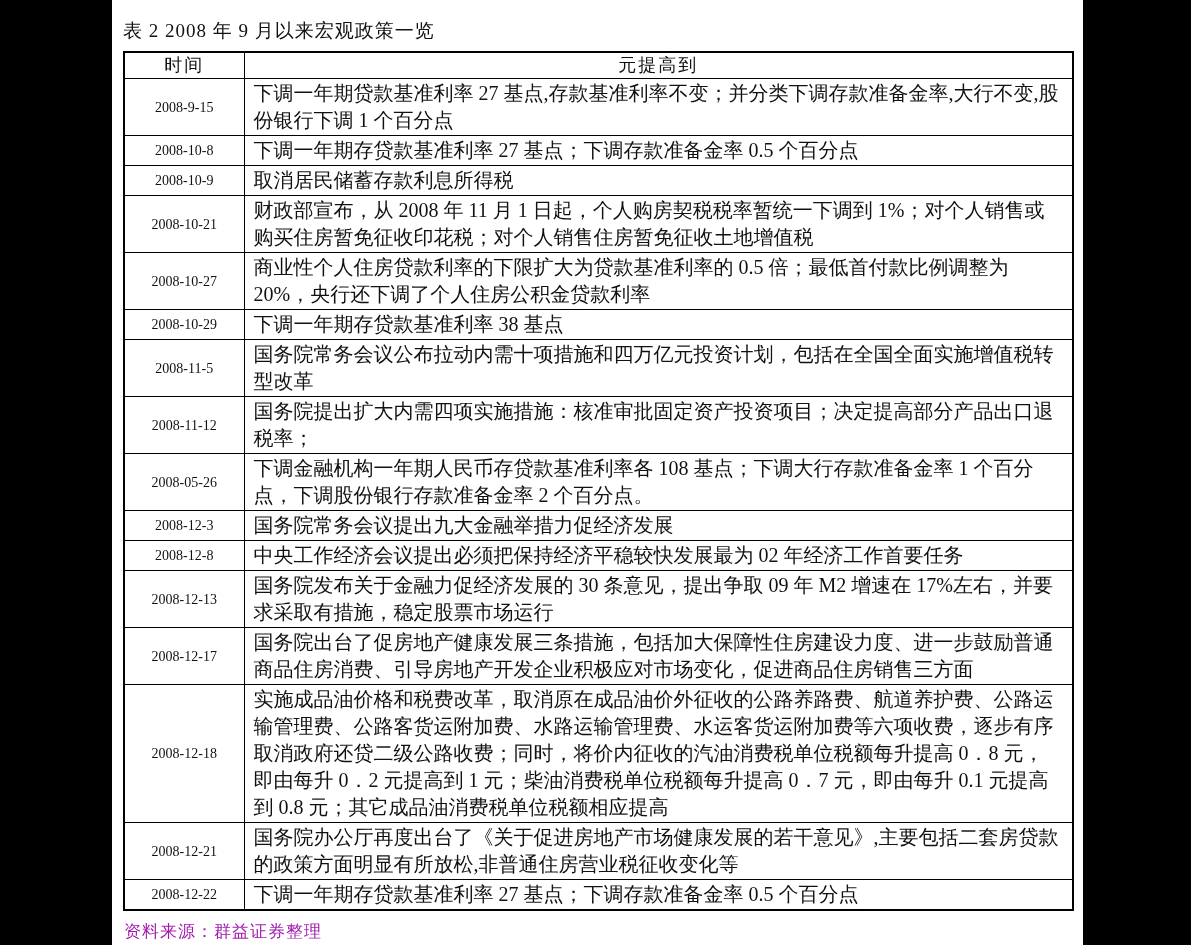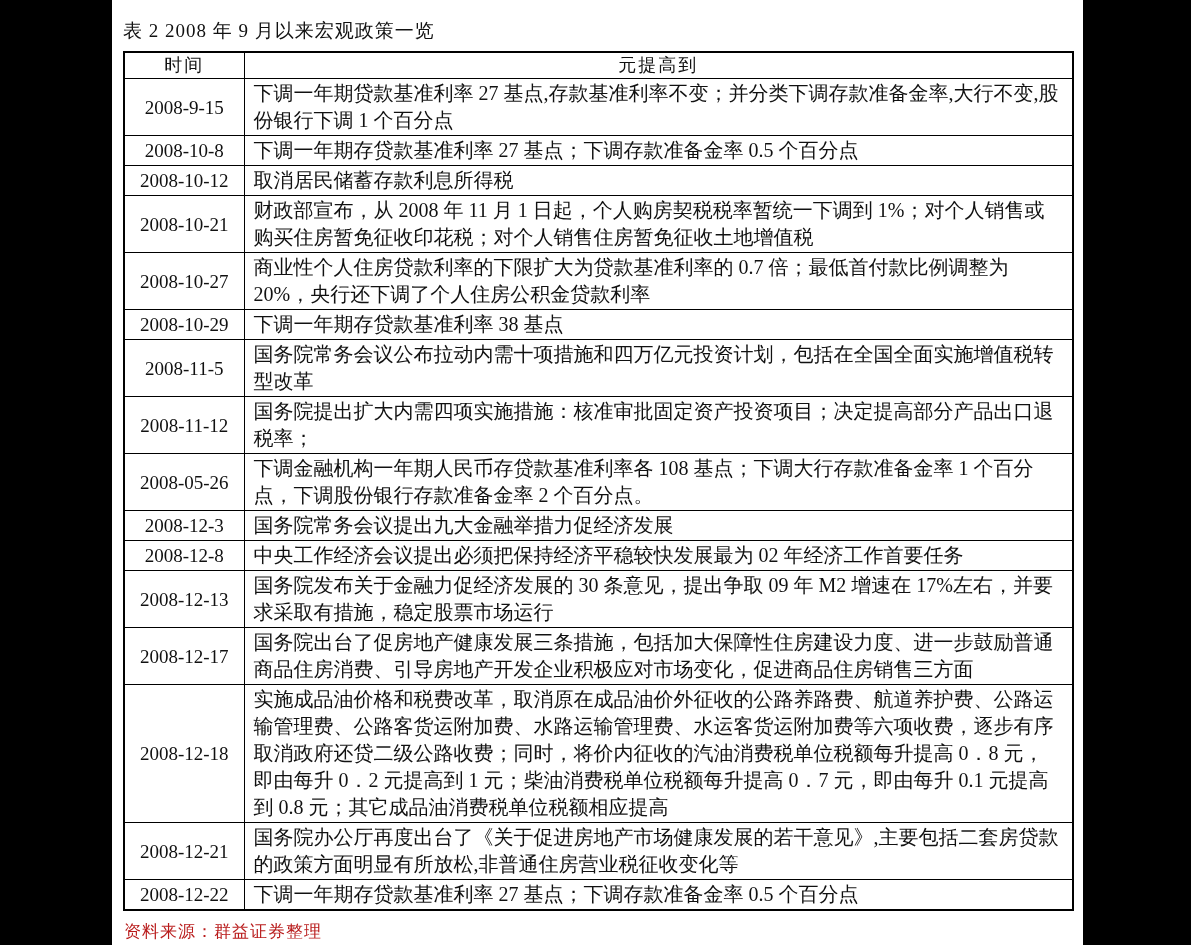--- a/index.html
+++ b/index.html
@@ -62,31 +62,31 @@
   .policy-table td {
     border: 1px solid #000000;
     font-size: 20px;
     line-height: 27px;
     vertical-align: middle;
     padding: 1px 0;
   }
   .policy-table td.date {
     text-align: center;
     white-space: nowrap;
-    font-size: 19px;
+    font-size: 14px;
   }
   .policy-table td.policy {
     text-align: left;
     padding: 1px 9px;
   }
   .source-note {
     margin: 9px 0 0 1px;
     font-size: 17px;
     letter-spacing: 1px;
-    color: #b91c1c;
+    color: #a21caf;
   }
 </style>
 </head>
 <body>
 
 <div class="page">
   <div class="black-bar left"></div>
 
   <div class="content">
     <h1 class="doc-title">表 2  2008 年 9 月以来宏观政策一览</h1>
@@ -105,30 +105,30 @@
       <tbody>
         <tr>
           <td class="date">2008-9-15</td>
           <td class="policy">下调一年期贷款基准利率 27 基点,存款基准利率不变；并分类下调存款准备金率,大行不变,股份银行下调 1 个百分点</td>
         </tr>
         <tr>
           <td class="date">2008-10-8</td>
           <td class="policy">下调一年期存贷款基准利率 27 基点；下调存款准备金率 0.5 个百分点</td>
         </tr>
         <tr>
-          <td class="date">2008-10-12</td>
+          <td class="date">2008-10-9</td>
           <td class="policy">取消居民储蓄存款利息所得税</td>
         </tr>
         <tr>
           <td class="date">2008-10-21</td>
           <td class="policy">财政部宣布，从 2008 年 11 月 1 日起，个人购房契税税率暂统一下调到 1%；对个人销售或购买住房暂免征收印花税；对个人销售住房暂免征收土地增值税</td>
         </tr>
         <tr>
           <td class="date">2008-10-27</td>
-          <td class="policy">商业性个人住房贷款利率的下限扩大为贷款基准利率的 0.7 倍；最低首付款比例调整为 20%，央行还下调了个人住房公积金贷款利率</td>
+          <td class="policy">商业性个人住房贷款利率的下限扩大为贷款基准利率的 0.5 倍；最低首付款比例调整为 20%，央行还下调了个人住房公积金贷款利率</td>
         </tr>
         <tr>
           <td class="date">2008-10-29</td>
           <td class="policy">下调一年期存贷款基准利率 38 基点</td>
         </tr>
         <tr>
           <td class="date">2008-11-5</td>
           <td class="policy">国务院常务会议公布拉动内需十项措施和四万亿元投资计划，包括在全国全面实施增值税转型改革</td>
         </tr>
         <tr>

